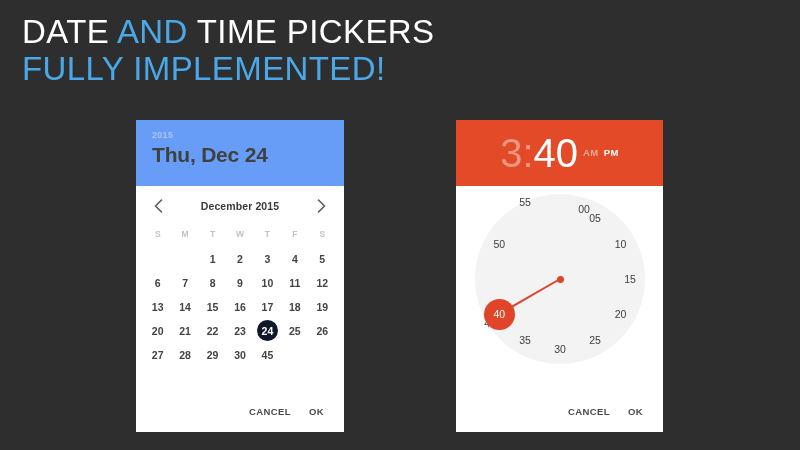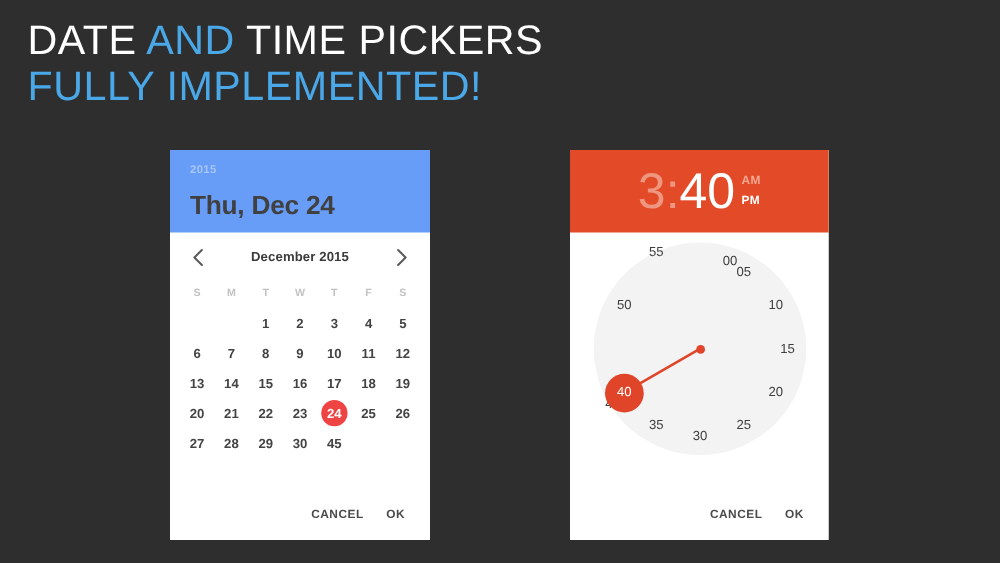--- a/index.html
+++ b/index.html
@@ -43,21 +43,21 @@
   .date-header {
     background: #679df6;
     height: 66px;
     padding: 10px 16px 0 16px;
   }
   .date-year {
     color: #a8c6f8;
     font-size: 9px;
     font-weight: 700;
     letter-spacing: 0.3px;
-    margin-bottom: 13px;
+    margin-bottom: 3px;
   }
   .date-full {
     color: #404040;
     font-size: 21px;
     font-weight: 700;
     letter-spacing: -0.2px;
   }
 
   
   .month-nav {
@@ -108,21 +108,21 @@
   .day.empty { color: transparent; }
   .day .pill {
     width: 21px;
     height: 21px;
     border-radius: 50%;
     display: flex;
     align-items: center;
     justify-content: center;
   }
   .day.selected .pill {
-    background: #ef4444;
+    background: #0f172a;
     color: #ffffff;
   }
 
   
   .card-actions {
     position: absolute;
     bottom: 0;
     left: 0;
     right: 0;
     height: 42px;
@@ -162,21 +162,21 @@
     color: #ef9680;
     line-height: 1;
   }
   .time-minute {
     font-size: 40px;
     color: #ffffff;
     line-height: 1;
   }
   .meridiem {
     display: flex;
-    flex-direction: column;
+    flex-direction: row;
     gap: 5px;
     padding-bottom: 2px;
   }
   .meridiem div {
     font-size: 9.5px;
     font-weight: 700;
     letter-spacing: 0.4px;
   }
   .am { color: #f3a994; }
   .pm { color: #ffffff; }

